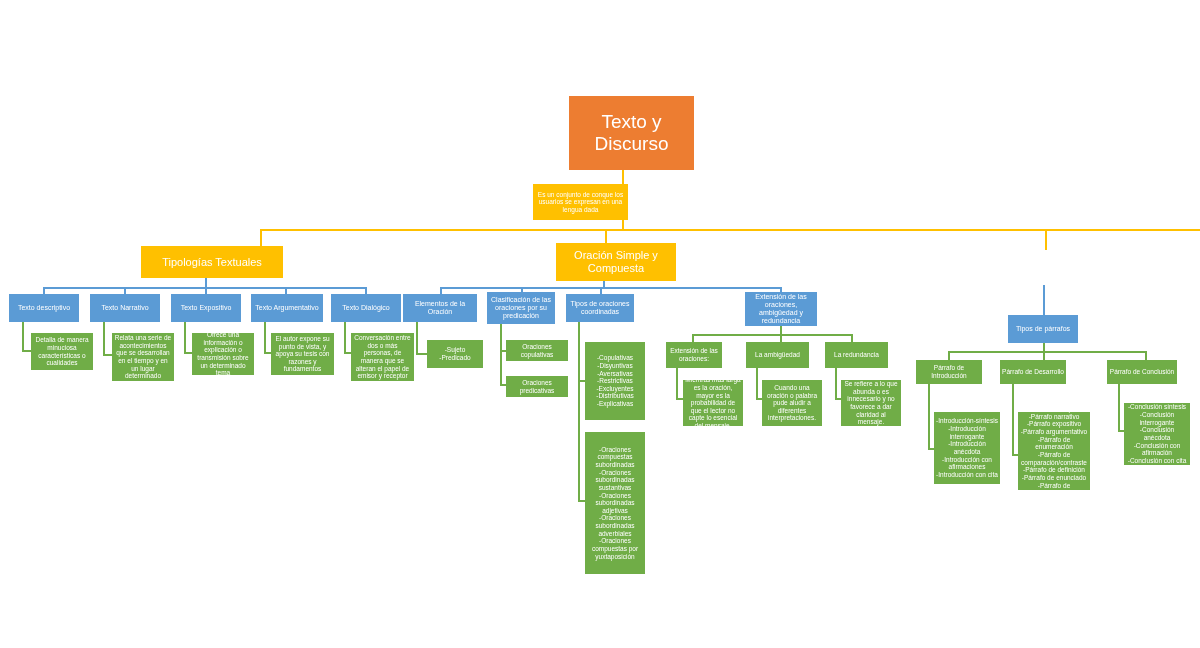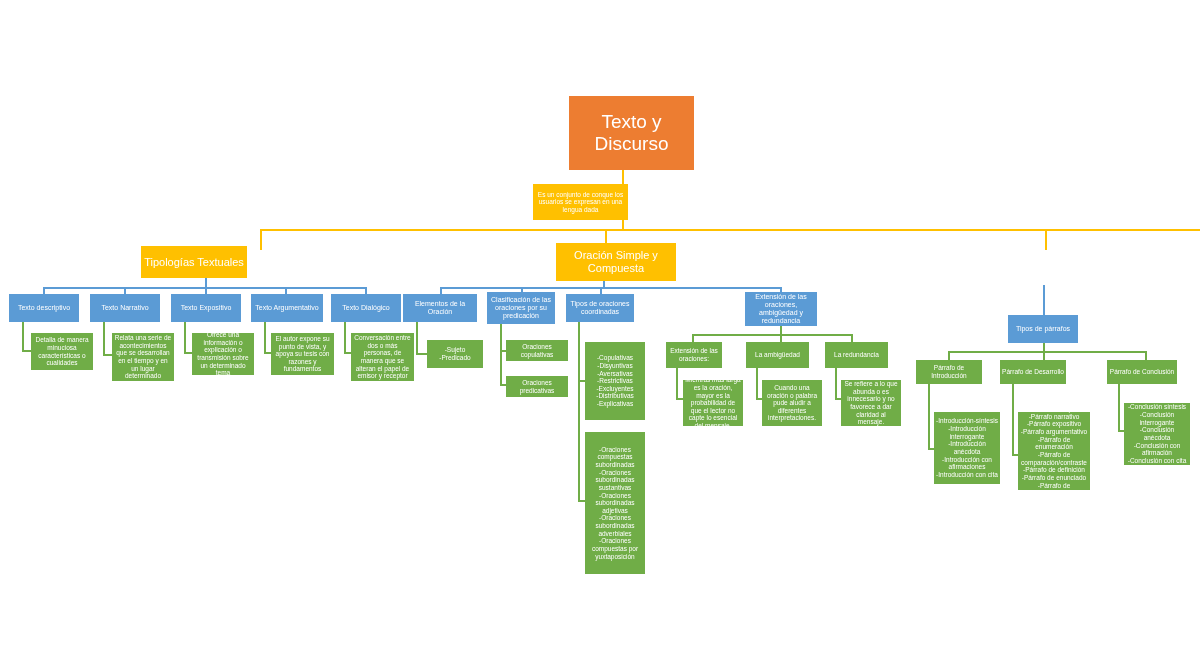--- a/index.html
+++ b/index.html
@@ -37,21 +37,21 @@
   <div class="ln o" style="left:605px;top:229px;width:2px;height:21px;"></div>
 
   <div class="ln o" style="left:1362px;top:229px;width:0px;height:0px;"></div>
   <div class="ln o" style="left:1045px;top:229px;width:2px;height:21px;"></div>
 
   <div class="node orange root" style="left:560px;top:96px;width:125px;height:74px;margin-left:9px;">Texto y
 Discurso</div>
 
   <div class="node yellow sub" style="left:533px;top:184px;width:95px;height:36px;padding:2px 3px;">Es un conjunto de conque los usuarios se expresan en una lengua dada</div>
 
-  <div class="node yellow lvl1" style="left:141px;top:246px;width:106px;height:32px;">Tipologías Textuales</div>
+  <div class="node yellow lvl1" style="left:141px;top:246px;width:142px;height:32px;">Tipologías Textuales</div>
   <div class="node yellow lvl1" style="left:556px;top:243px;width:120px;height:38px;">Oración Simple y
 Compuesta</div>
 
   <div class="ln b" style="left:205px;top:278px;width:2px;height:10px;"></div>
   <div class="ln b" style="left:43px;top:287px;width:322px;height:2px;"></div>
   <div class="ln b" style="left:43px;top:287px;width:2px;height:8px;"></div>
   <div class="ln b" style="left:124px;top:287px;width:2px;height:8px;"></div>
   <div class="ln b" style="left:205px;top:287px;width:2px;height:8px;"></div>
   <div class="ln b" style="left:285px;top:287px;width:2px;height:8px;"></div>
   <div class="ln b" style="left:365px;top:287px;width:2px;height:8px;"></div>

